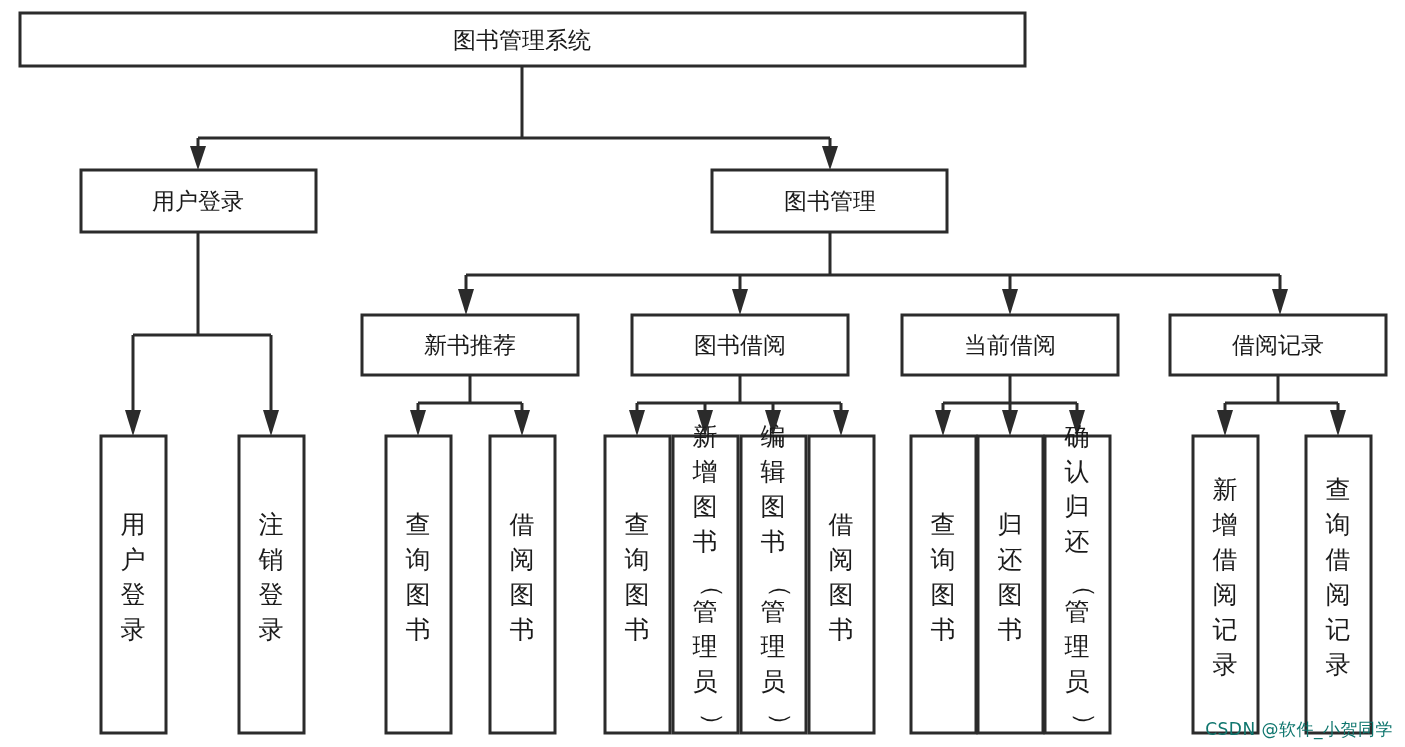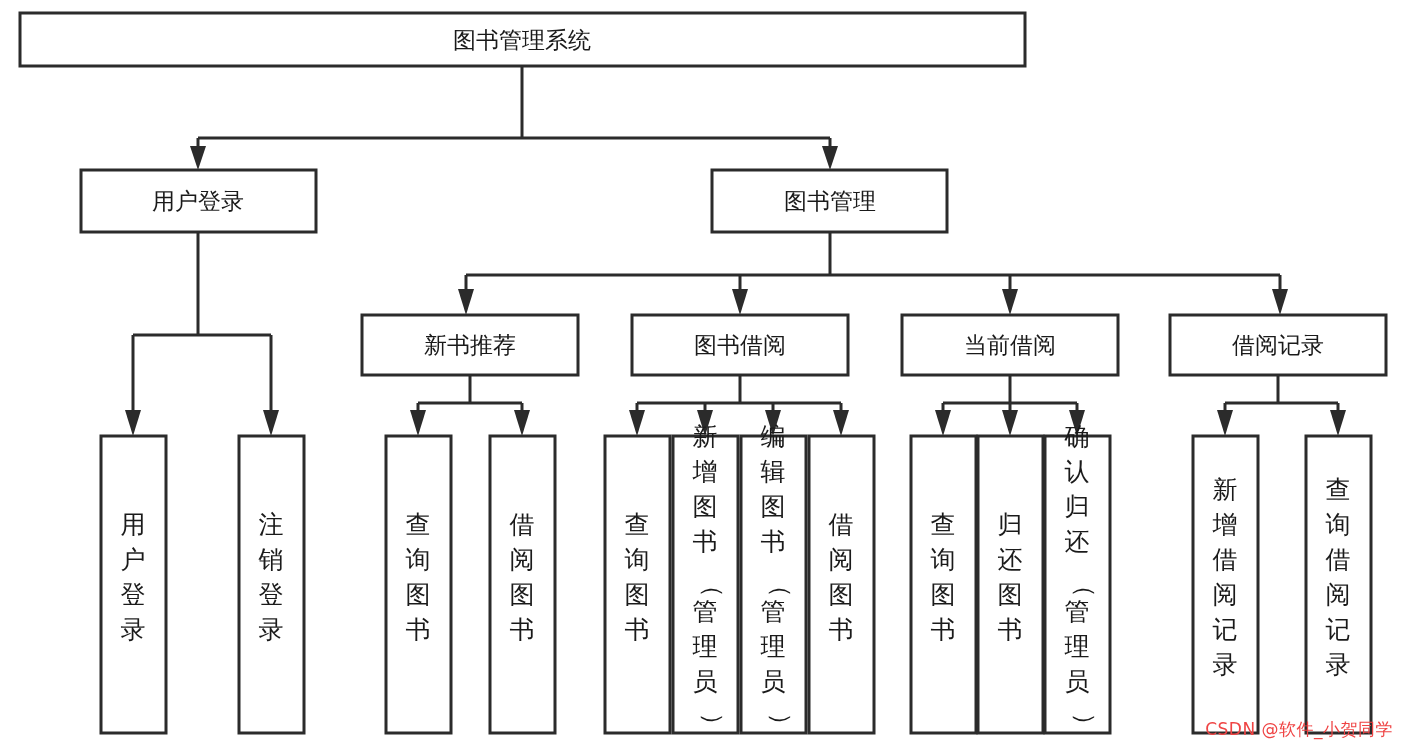--- a/index.html
+++ b/index.html
@@ -56,21 +56,21 @@
     fill: #1a1a1a;
     font-size: 25px;
     text-anchor: middle;
   }
   .watermark-text {
     position: absolute;
     right: 12px;
     bottom: 6px;
     font-family: "DejaVu Sans", "Liberation Sans", sans-serif;
     font-size: 17px;
-    color: #ef4444;
+    color: #0f766e;
     white-space: nowrap;
     letter-spacing: 0.5px;
   }
 </style>
 </head>
 <body>
 
 <div id="diagram-root">
   <svg id="flowchart" viewBox="0 0 1405 747" xmlns="http://www.w3.org/2000/svg">
 

